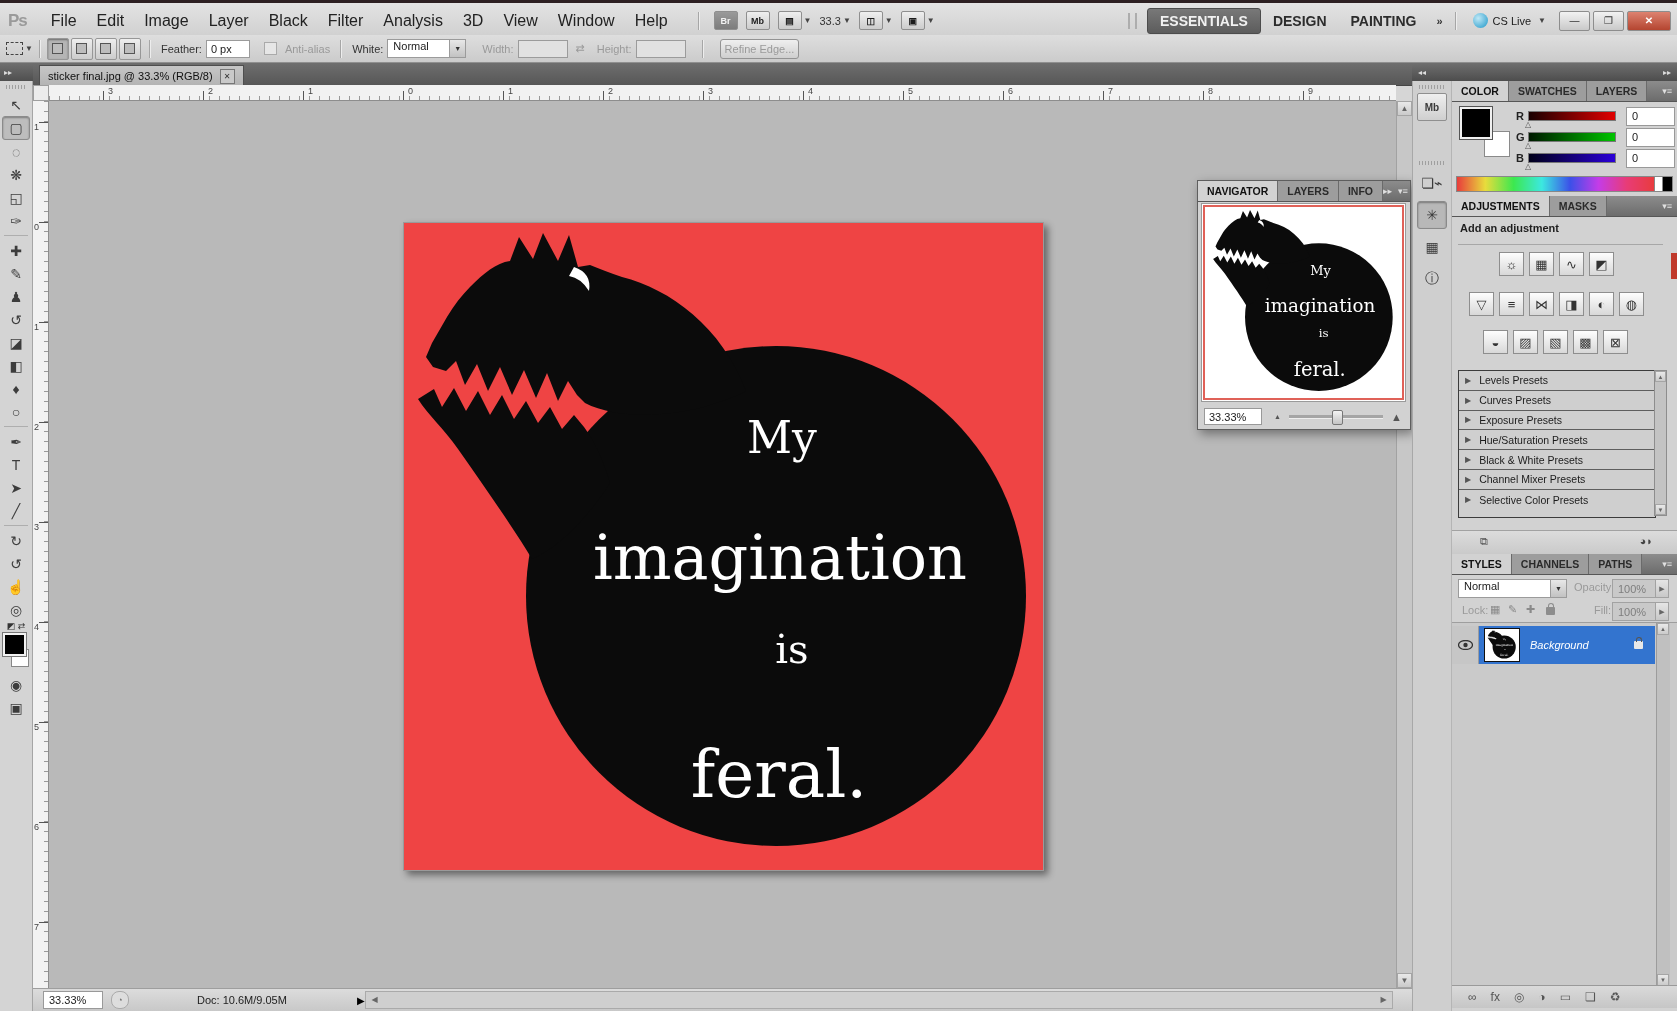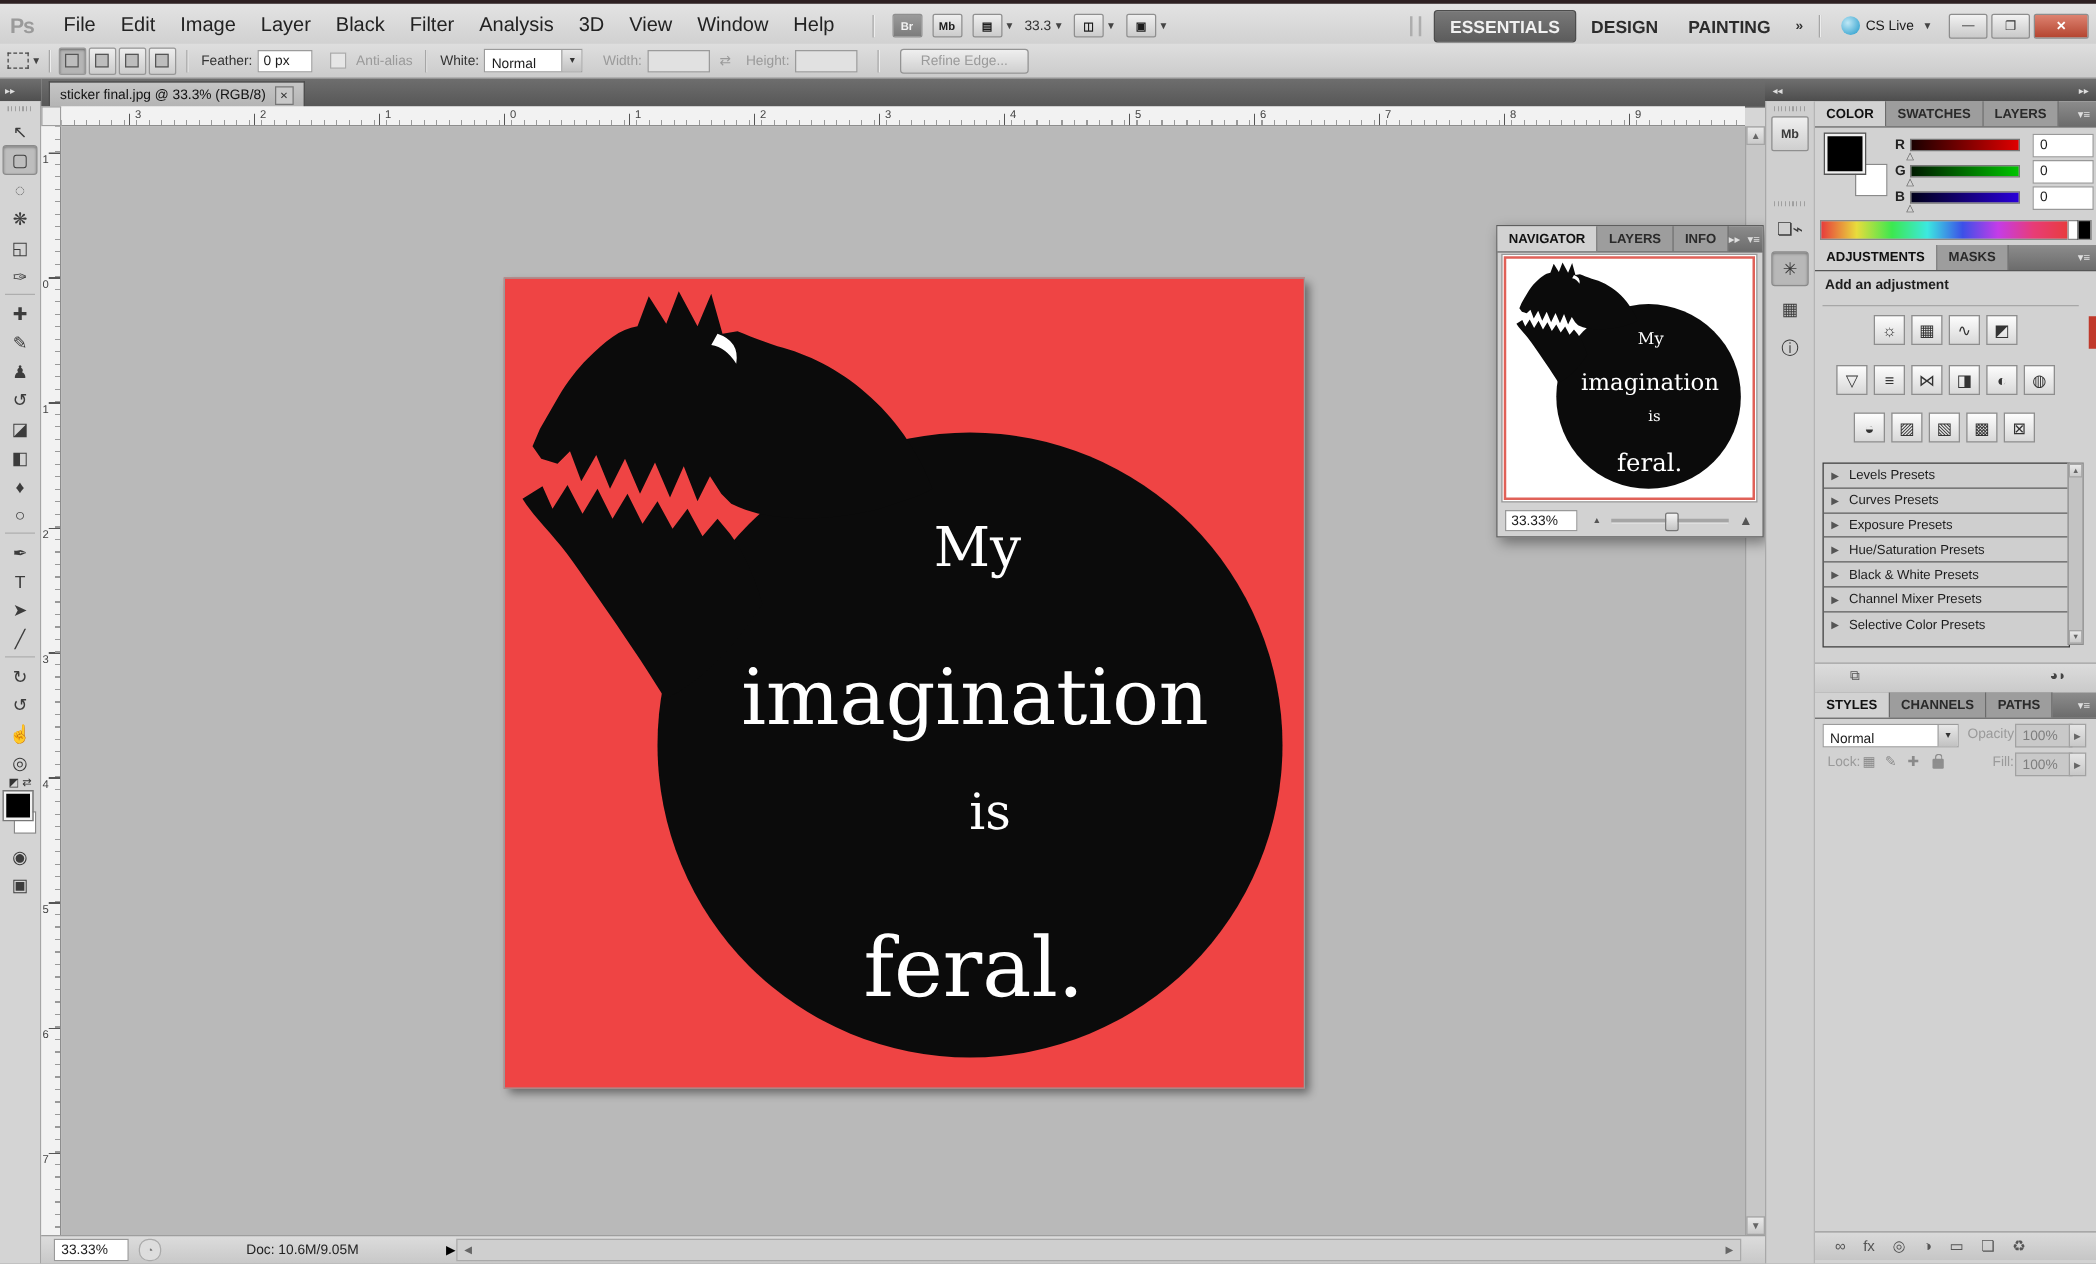--- a/index.html
+++ b/index.html
@@ -28,29 +28,29 @@
   .winbtn{width:29px;height:18px;border:1px solid #8d8d8d;border-radius:2px;background:linear-gradient(#f2f2f2,#c9c9c9);
           display:flex;align-items:center;justify-content:center;font-size:10px;color:#333;margin-left:3px}
   .winbtn.close{background:linear-gradient(#dd8270,#b44530);color:#fff;width:42px;font-weight:bold}
   
   #optionsbar{left:0;top:35px;width:1677px;height:28px;background:linear-gradient(#dedede,#cbcbcb);
               border-bottom:1px solid #8f8f8f;display:flex;align-items:center;padding-left:6px;box-sizing:border-box}
   .optlabel{color:#333;margin:0 4px}
   .optlabel.disabled,.disabled{color:#9a9a9a}
   .txtinput{background:#fff;border:1px solid #9b9b9b;height:16px;padding:0 4px;font-size:11px;min-width:34px;display:inline-flex;align-items:center}
   .txtinput.disabled{background:#e1e1e1;color:#9a9a9a;min-width:40px}
-  .selectbox{background:#fff;border:1px solid #9b9b9b;height:17px;display:inline-flex;align-items:flex-end;padding-left:5px;width:72px;position:relative}
+  .selectbox{background:#fff;border:1px solid #9b9b9b;height:17px;display:inline-flex;align-items:flex-start;padding-left:5px;width:72px;position:relative}
   .selectbox .dd{position:absolute;right:0;top:0;width:15px;height:100%;background:linear-gradient(#e8e8e8,#c2c2c2);border-left:1px solid #9b9b9b;
                  display:flex;align-items:center;justify-content:center;font-size:7px;color:#333}
   .modebtn{width:20px;height:20px;border:1px solid #979797;border-radius:2px;background:linear-gradient(#eee,#ccc);margin-right:2px;
            display:flex;align-items:center;justify-content:center}
   .modebtn .sq{width:9px;height:9px;border:1px solid #555;background:#bdbdbd}
   .modebtn.pressed{background:#b5b5b5;box-shadow:inset 0 1px 2px rgba(0,0,0,.4)}
   .checkbox{width:11px;height:11px;border:1px solid #aaa;background:#e6e6e6;display:inline-block;margin-right:4px}
-  .pushbtn{border:1px solid #939393;border-radius:3px;background:linear-gradient(#efefef,#cfcfcf);padding:3px 16px;color:#9a9a9a}
+  .pushbtn{border:1px solid #939393;border-radius:3px;background:linear-gradient(#efefef,#cfcfcf);padding:3px 4px;color:#9a9a9a}
   .marquee-glyph{width:15px;height:11px;border:1px dashed #444;display:inline-block}
   
   #tooldockhead{left:0;top:63px;width:33px;height:18px;background:linear-gradient(#6f6f6f,#4f4f4f);color:#ddd;
                 font-size:8px;display:flex;align-items:center;padding-left:4px;box-sizing:border-box}
   #toolbar{left:0;top:81px;width:33px;height:930px;background:#d4d4d4;border-right:1px solid #a5a5a5;box-sizing:border-box}
   .tool{width:26px;height:23px;margin:0 auto;display:flex;align-items:center;justify-content:center;color:#3c3c3c;font-size:14px}
   .tool.active{background:#bdbdbd;border:1px solid #8b8b8b;border-radius:3px;box-shadow:inset 0 1px 2px rgba(0,0,0,.35);width:26px;height:22px}
   .tooldiv{height:1px;background:#aeaeae;margin:3px 4px}
   .fgbg{position:relative;width:26px;height:34px;margin:2px auto 0}
   .fgswatch{position:absolute;left:0;top:0;width:19px;height:19px;background:#000;border:2px solid #f2f2f2;outline:1px solid #777}
@@ -603,20 +603,41 @@
         <span class="sidearrow" style="position:absolute;left:202px;top:4px">▶</span>
         <span class="optlabel disabled" style="position:absolute;left:6px;top:29px">Lock:</span>
         <span style="position:absolute;left:38px;top:28px;color:#8a8a8a">▦</span>
         <span style="position:absolute;left:56px;top:28px;color:#8a8a8a">✎</span>
         <span style="position:absolute;left:74px;top:28px;color:#8a8a8a">✚</span>
         <span class="minilock" style="position:absolute;left:94px;top:32px;opacity:.55"></span>
         <span class="optlabel disabled" style="position:absolute;left:138px;top:29px">Fill:</span>
         <span class="graybox" style="position:absolute;left:160px;top:27px;width:34px">100%</span>
         <span class="sidearrow" style="position:absolute;left:202px;top:27px">▶</span>
       </div>
+      <div class="lyrlist" style="top:68px;height:363px">
+        <div class="layerrow">
+          <span class="eyecol">
+            <svg width="15" height="10" viewBox="0 0 15 10">
+              <ellipse cx="7.5" cy="5" rx="7" ry="4.5" fill="none" stroke="#333" stroke-width="1.3"></ellipse>
+              <circle cx="7.5" cy="5" r="2.2" fill="#333"></circle>
+            </svg>
+          </span>
+          <span class="lyrthumb">
+            <svg width="34" height="32" viewBox="-15 -15 680 690">
+                <use href="#sticker-art"></use>
+              </svg>
+          </span>
+          <span class="lyrname">Background</span>
+          <span class="minilock" style="margin-right:12px;background:#e8e8e8"></span>
+        </div>
+        <div class="lyrscroll">
+          <span class="scrollarrow" style="top:0;width:12px;height:12px;font-size:6px">▲</span>
+          <span class="scrollarrow" style="bottom:0;width:12px;height:12px;font-size:6px">▼</span>
+        </div>
+      </div>
       <div class="lyrbottom" style="top:431px">
         <div style="display:flex;gap:14px">
 
         <span class="lyrbicon">∞</span>
             <span class="lyrbicon">fx</span>
             <span class="lyrbicon">◎</span>
             <span class="lyrbicon">◑</span>
             <span class="lyrbicon">▭</span>
             <span class="lyrbicon">❏</span>
             <span class="lyrbicon">♻</span>

